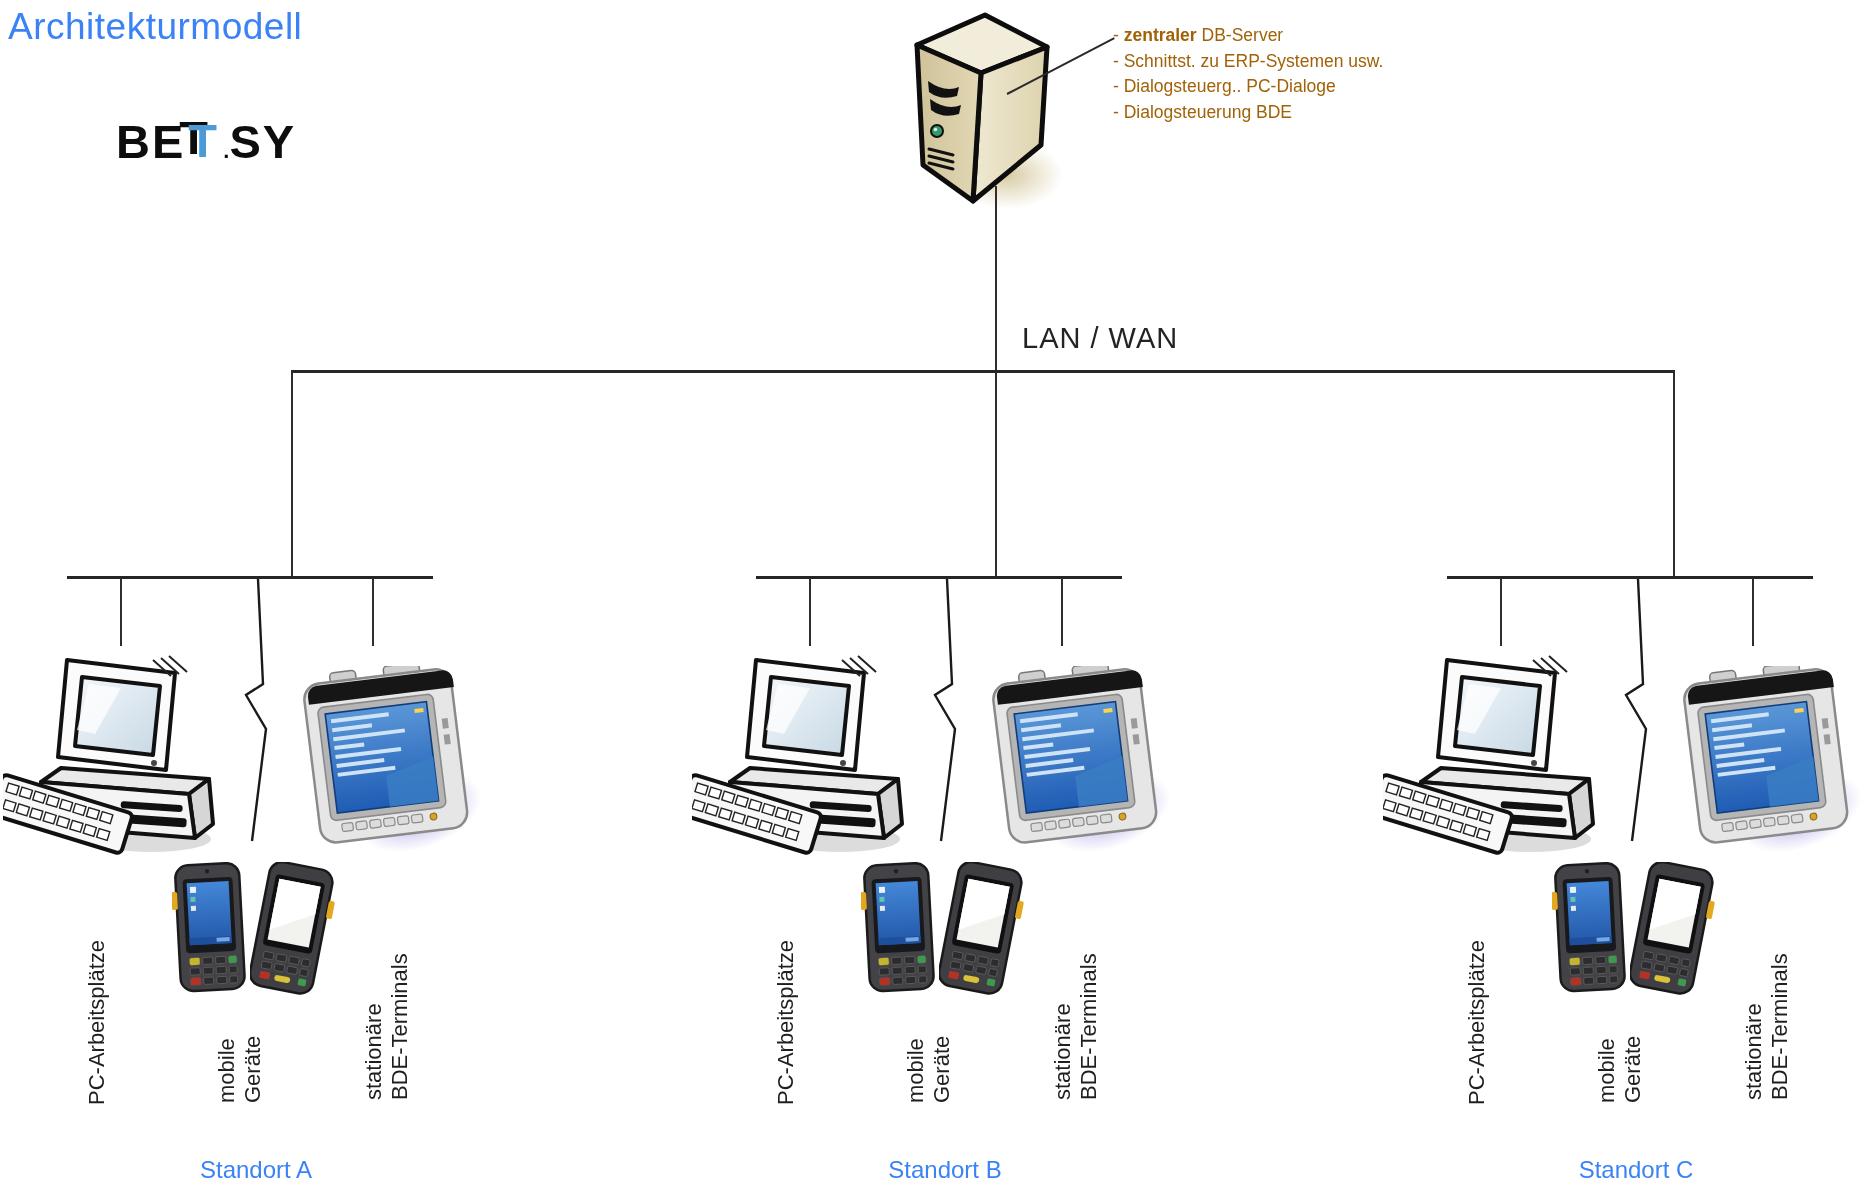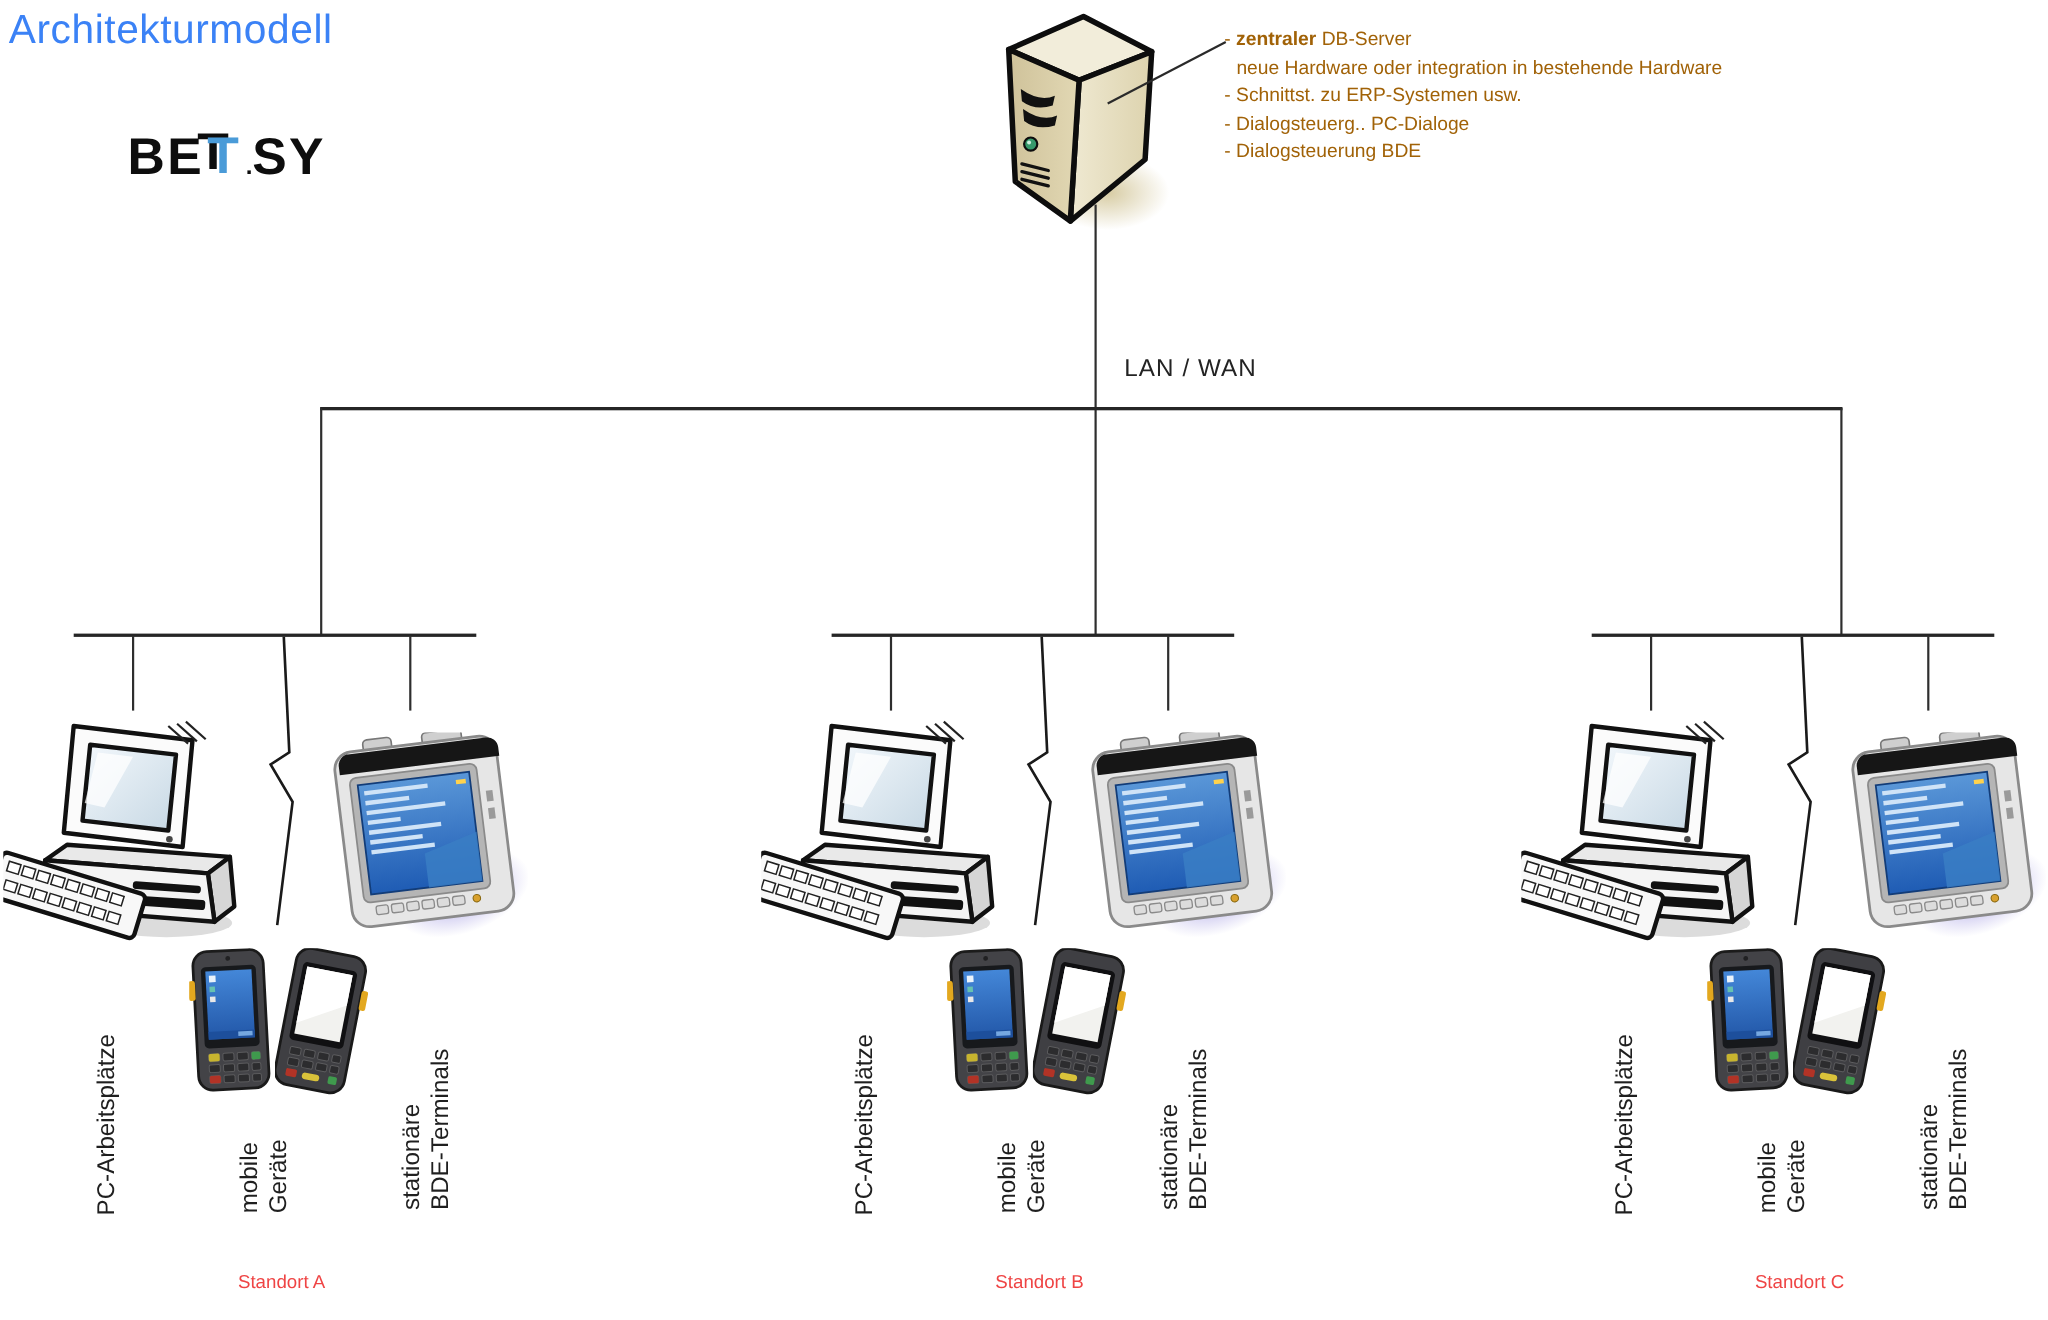--- a/index.html
+++ b/index.html
@@ -17,25 +17,25 @@
   .logo .dot{font-size:22px;letter-spacing:0;}
   
   .hline{position:absolute;background:#262626;height:3px;}
   .vline{position:absolute;background:#2e2e2e;width:2px;}
   .callout{position:absolute;width:121px;height:2px;background:#2a2a2a;
            transform:rotate(-27.5deg);transform-origin:0 50%;}
   
   .ann{font-size:17.5px;line-height:25.5px;color:#a16207;white-space:nowrap;}
   .ann .indent{padding-left:11px;}
   .ann b{font-weight:bold;}
-  .lanwan{font-size:22px;color:#232323;letter-spacing:1px;}
+  .lanwan{font-size:29px;color:#232323;letter-spacing:1px;}
   
   .vlabel{position:absolute;transform:rotate(-90deg);transform-origin:50% 50%;
           font-size:22px;line-height:26px;color:#1f1f1f;white-space:nowrap;text-align:left;}
-  .sitename{position:absolute;font-size:17px;color:#ef4444;width:200px;text-align:center;}
+  .sitename{position:absolute;font-size:24px;color:#3b82f6;width:200px;text-align:center;}
   .site{position:absolute;top:0;left:0;width:0;height:0;}
   svg{display:block;}
 </style>
 </head>
 <body>
 
 <div id="canvas">
 
   <svg width="0" height="0" style="position:absolute">
     <defs>
@@ -245,21 +245,20 @@
     <span>BE</span><span class="tt"><span class="tsh">T</span><span class="tac" id="logoAccent" style="color: rgb(74, 155, 216);">T</span></span><span class="dot">.</span><span>SY</span>
   </div>
 
   <svg class="abs" style="left:895px;top:3px;" width="170" height="220" viewBox="0 0 170 220">
       <use href="#sym-server"></use>
     </svg>
 
   <div class="callout" style="left:1007px;top:93px;"></div>
   <div class="abs ann" style="left:1113px;top:23px;">
     <div><span>- </span><b>zentraler</b><span> DB-Server</span></div>
-    <div class="indent">neue Hardware oder integration in bestehende Hardware</div>
     <div>- Schnittst. zu ERP-Systemen usw.</div>
     <div>- Dialogsteuerg.. PC-Dialoge</div>
     <div>- Dialogsteuerung BDE</div>
   </div>
 
   <div class="abs lanwan" style="left:1022px;top:322px;">LAN / WAN</div>
 
   <div class="vline" style="left:995px;top:186px;height:391px;"></div>
   <div class="hline" style="left:291px;top:370px;width:1384px;"></div>
   <div class="vline" style="left:291px;top:371px;height:206px;"></div>

